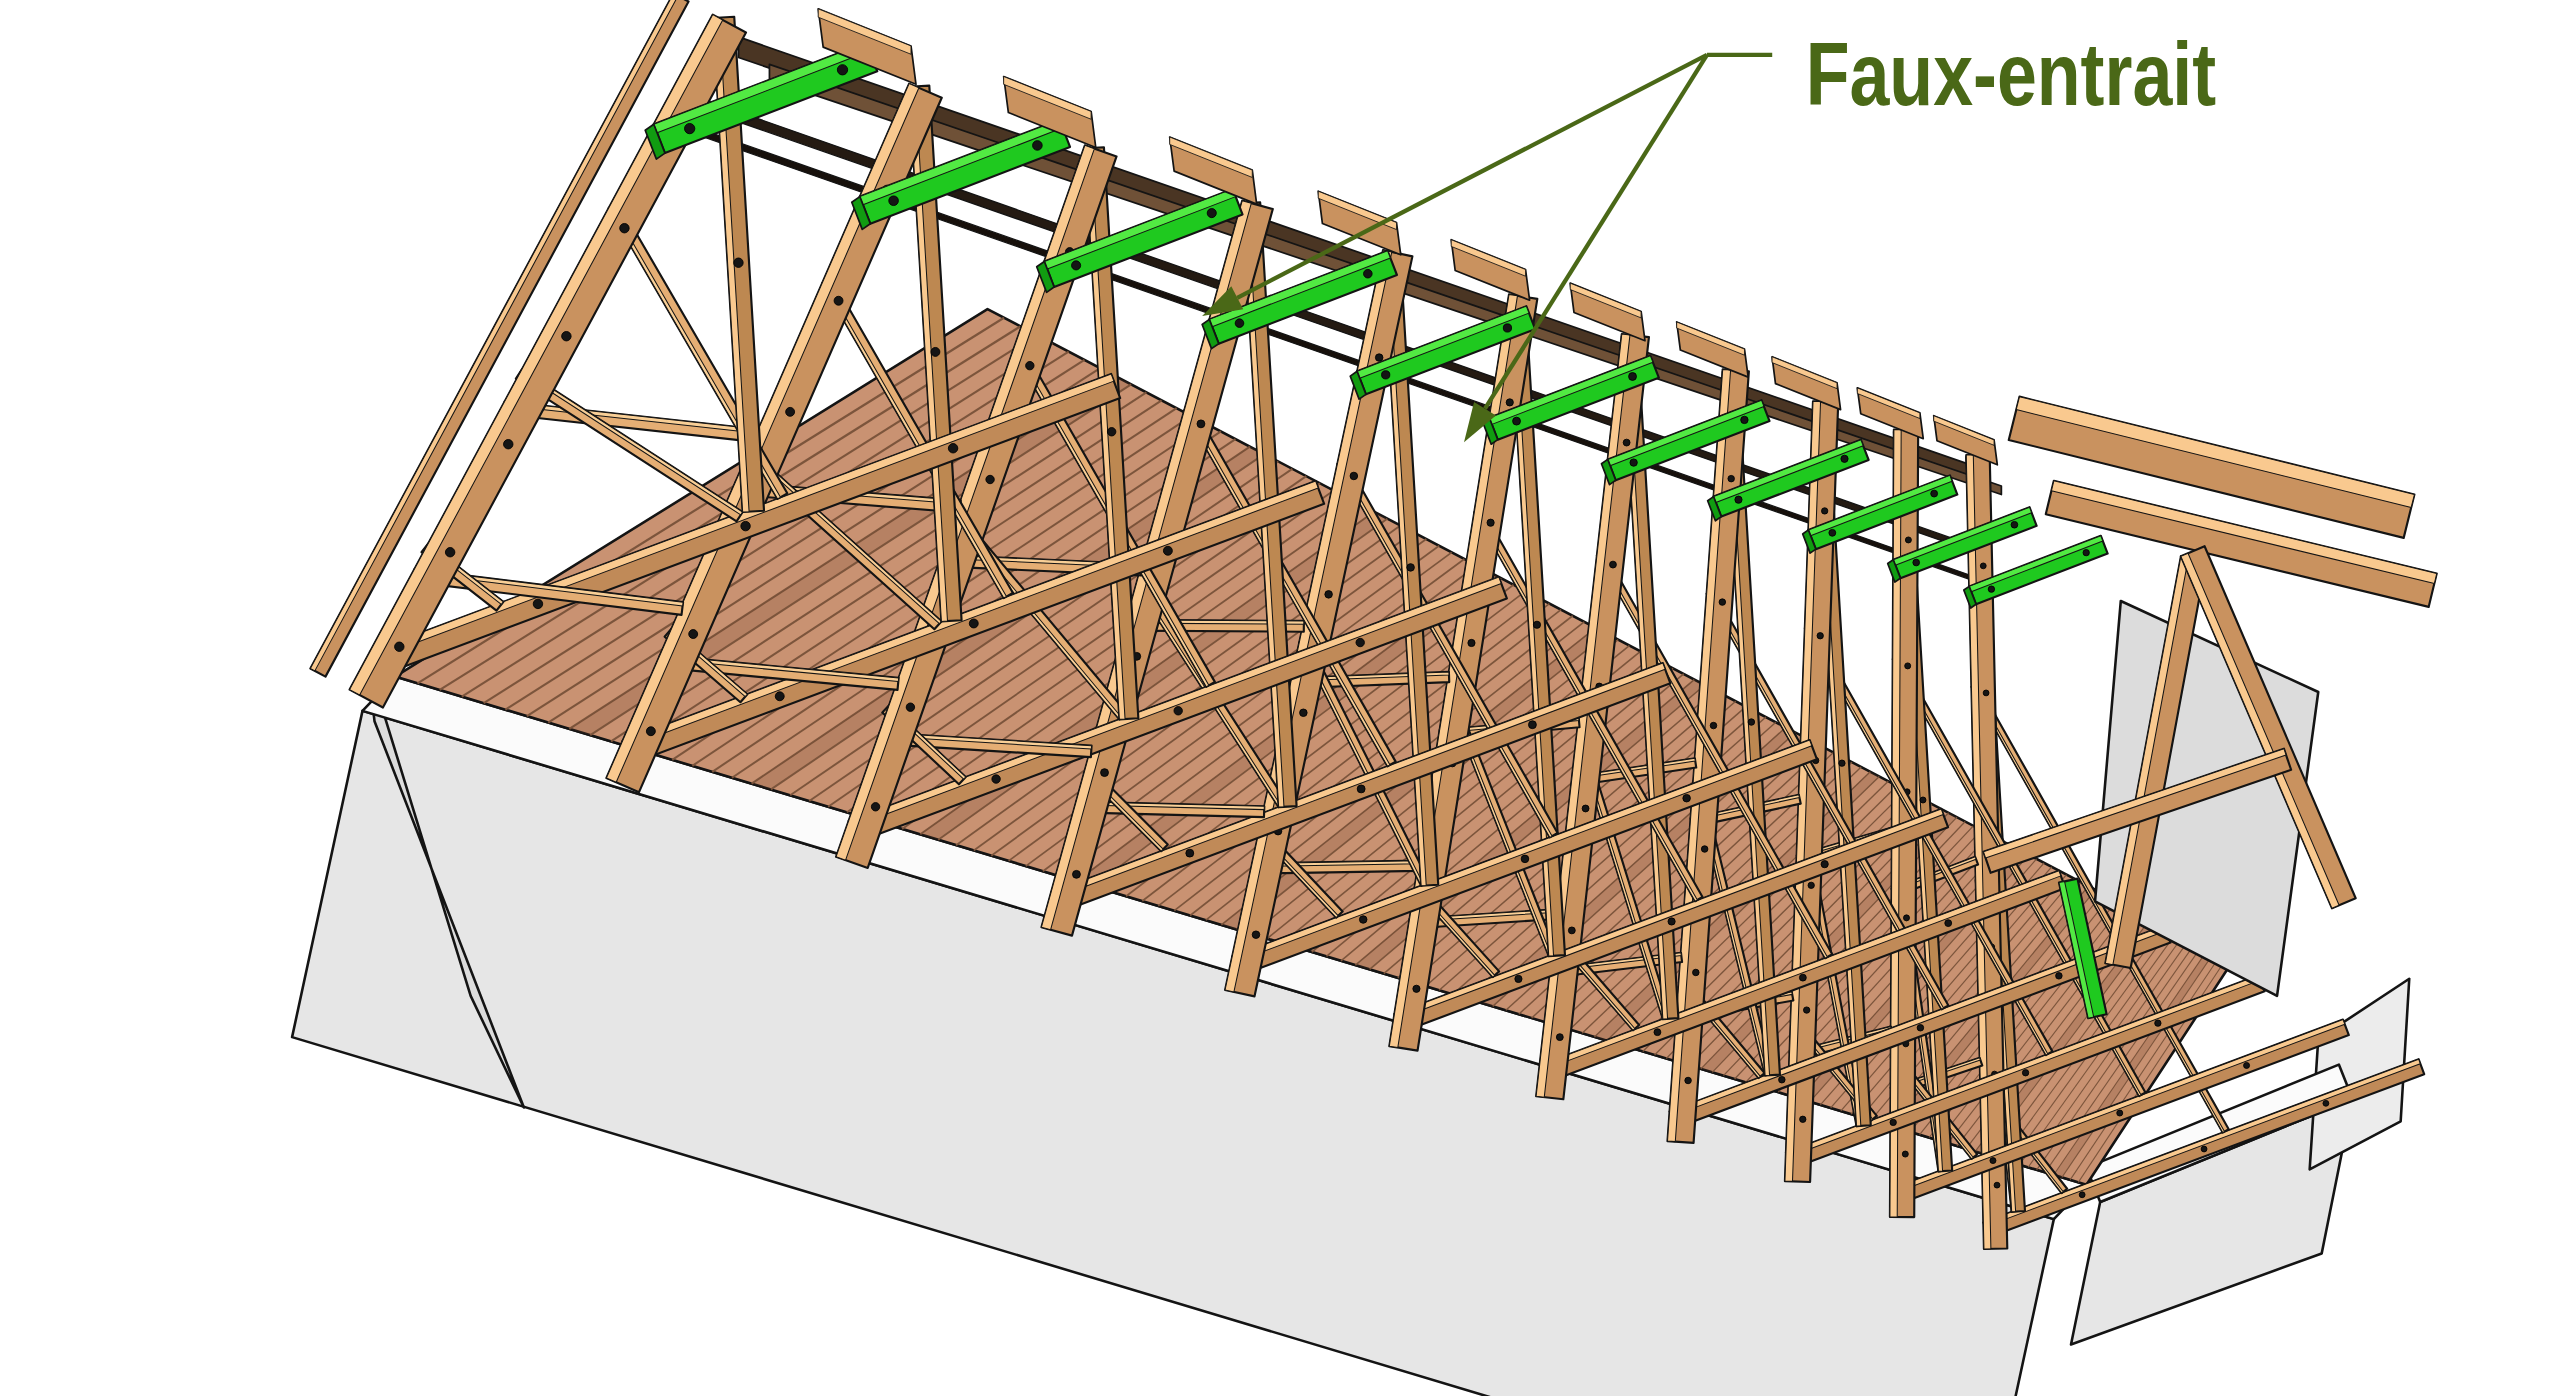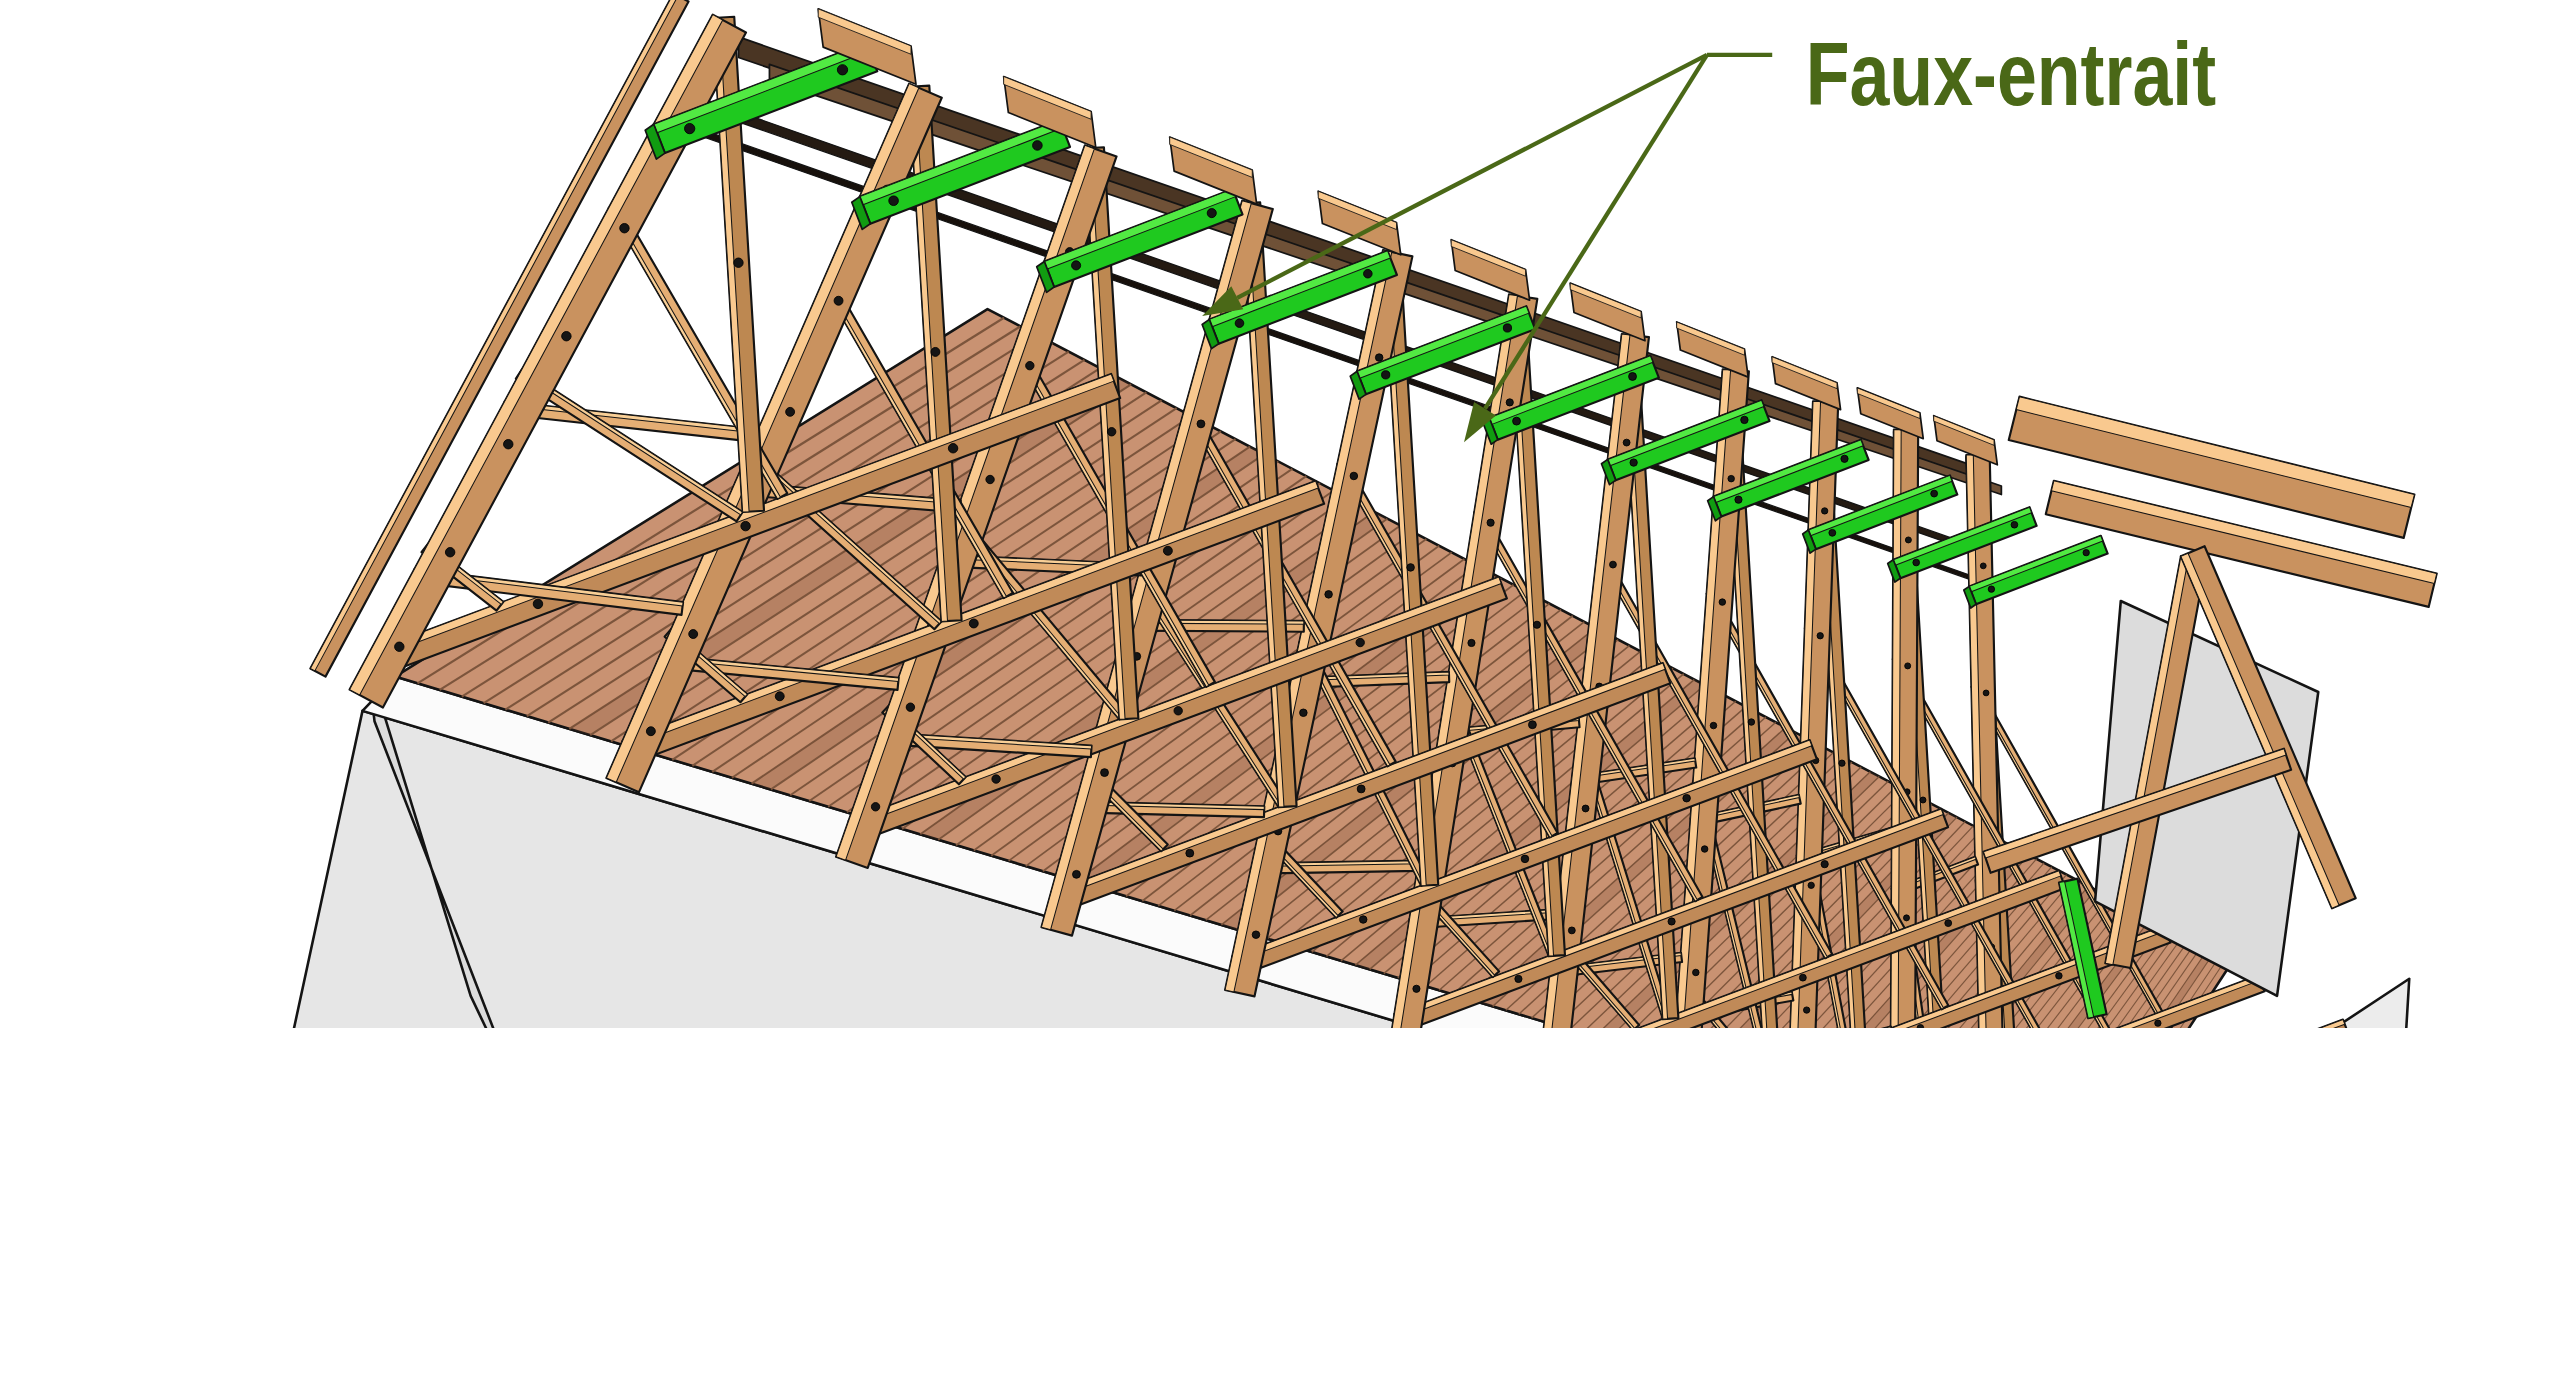--- a/index.html
+++ b/index.html
@@ -1,16 +1,16 @@
 <!DOCTYPE html>
 <html style="font-size:13.7px"><head>
 <meta charset="utf-8">
 <style>
   html,body{margin:0;padding:0;background:#ffffff;}
-  .stage{position:relative;width:2576px;height:1028px;background:#ffffff;overflow:hidden;
+  .stage{position:relative;width:2576px;height:1396px;background:#ffffff;overflow:hidden;
          font-family:"Liberation Sans",sans-serif;}
   svg{display:block;width:2576px;height:1396px;}
   #callout-text{font-family:"Liberation Sans",sans-serif;font-weight:bold;}
 </style>
 </head>
 <body>
 
 <div class="stage">
   <svg id="scene" viewBox="0 0 3000 1626">
     <g id="g-walls">

